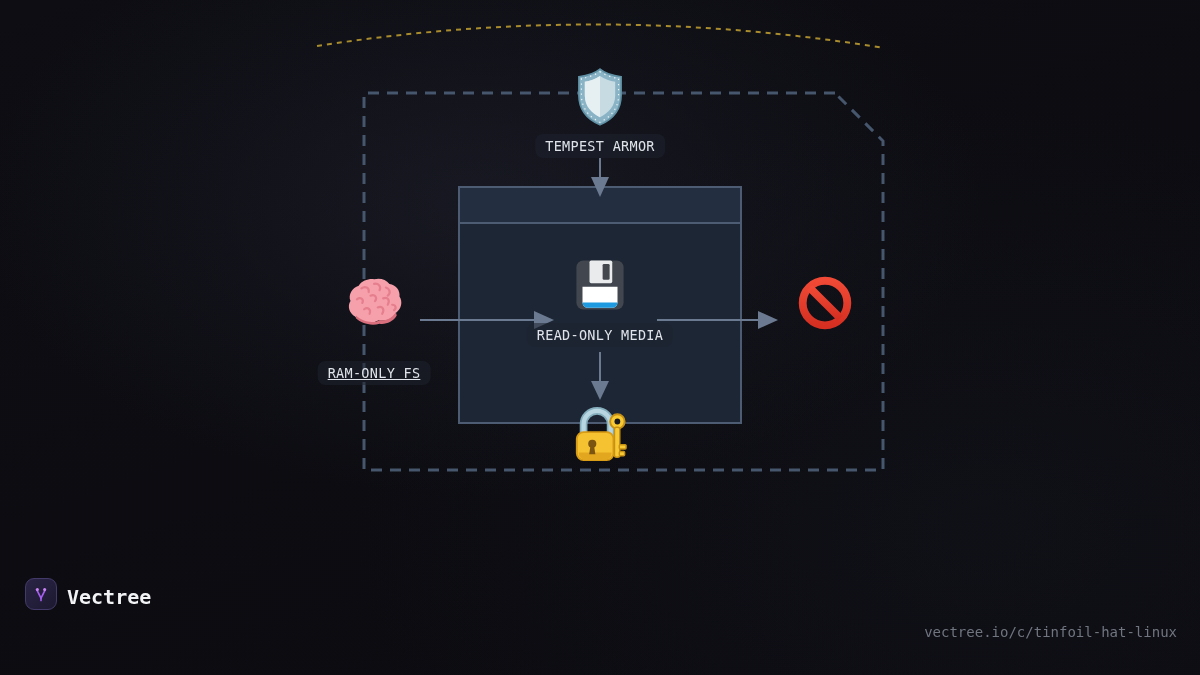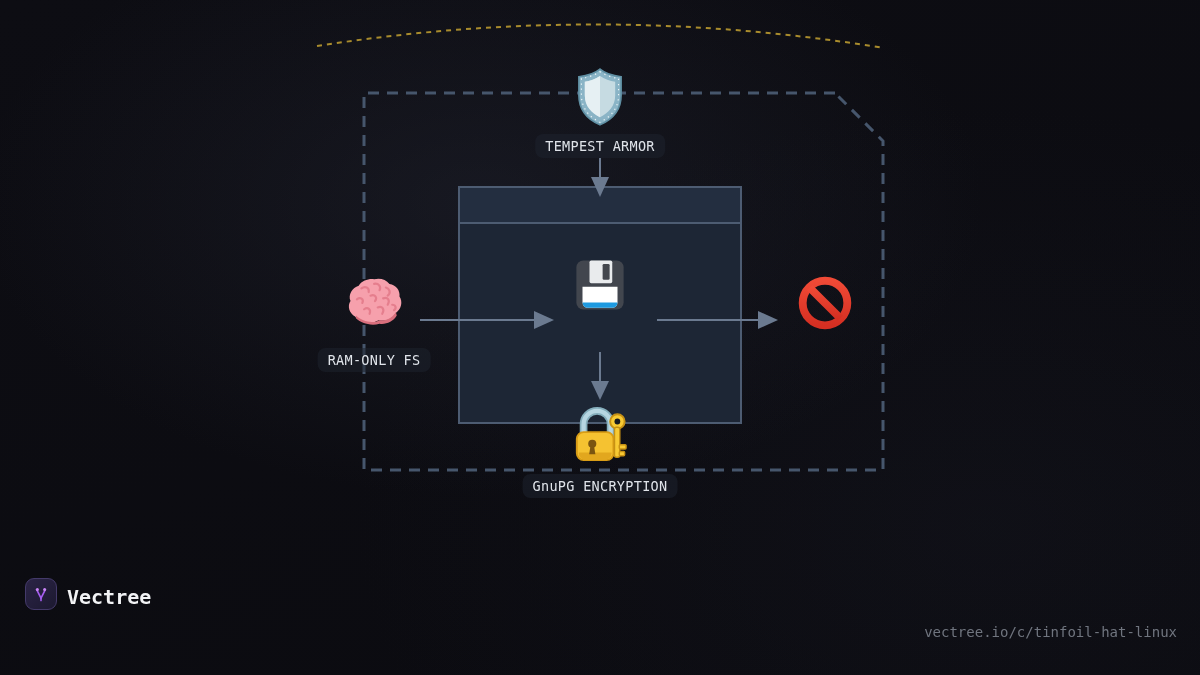--- a/index.html
+++ b/index.html
@@ -87,31 +87,32 @@
         <path d="M44,12 C48,13 50,18 46,21"></path>
         <path d="M12,25 C16,22 20,25 18,29"></path>
         <path d="M27,21 C32,19 35,23 32,27"></path>
         <path d="M41,24 C46,22 49,26 46,31"></path>
         <path d="M20,36 C24,33 28,36 26,41"></path>
         <path d="M35,34 C40,32 43,36 40,41"></path>
         <path d="M51,31 C55,31 56,35 53,37"></path>
       </g>
     </svg>
   </div>
-  <div class="node-label" style="left:374px;top:348px;">RAM-ONLY FS</div>
+  <div class="node-label" style="left:374px;top:361px;text-decoration:underline;">RAM-ONLY FS</div>
 
   <div class="icon" style="left:572px;top:257px;width:56px;height:56px;">
     <svg viewBox="0 0 64 64">
       <rect x="5" y="4" width="54" height="56" rx="8" fill="#42464e"></rect>
       <rect x="20" y="4" width="26" height="26" rx="2" fill="#e9ebed"></rect>
       <rect x="35" y="8" width="8" height="18" rx="1.5" fill="#43464d"></rect>
       <path d="M12,34 h40 v18 a6,6 0 0 1 -6,6 h-28 a6,6 0 0 1 -6,-6 Z" fill="#ffffff"></path>
       <path d="M12,52 h40 v0 a6,6 0 0 1 -6,6 h-28 a6,6 0 0 1 -6,-6 Z" fill="#1e9ae0"></path>
     </svg>
   </div>
+  <div class="node-label" style="left:600px;top:323px;">READ-ONLY MEDIA</div>
 
   <div class="icon" style="left:797px;top:275px;width:56px;height:56px;">
     <svg viewBox="0 0 64 64">
       <defs>
         <linearGradient id="redg" x1="0" y1="0" x2="0" y2="1">
           <stop offset="0" stop-color="#f04a36"></stop>
           <stop offset="1" stop-color="#d52f22"></stop>
         </linearGradient>
       </defs>
       <circle cx="32" cy="32" r="25.5" fill="none" stroke="url(#redg)" stroke-width="9"></circle>
@@ -129,21 +130,20 @@
       <path d="M22.2,40 L25.8,40 L27.2,49 L20.8,49 Z" fill="#7a5410"></path>
       <g>
         <circle cx="50" cy="15" r="7.5" fill="#f8ca33" stroke="#c79114" stroke-width="2"></circle>
         <circle cx="50" cy="15" r="3" fill="#171a21"></circle>
         <rect x="47" y="21" width="5.5" height="31" rx="2" fill="#f8ca33" stroke="#c79114" stroke-width="1.5"></rect>
         <rect x="52" y="39" width="7" height="4.5" rx="1" fill="#f8ca33" stroke="#c79114" stroke-width="1.5"></rect>
         <rect x="52" y="46" width="5.5" height="4.5" rx="1" fill="#f8ca33" stroke="#c79114" stroke-width="1.5"></rect>
       </g>
     </svg>
   </div>
-  <div class="node-label" style="left:600px;top:474px;">GnuPG ENCRYPTION</div>
 
   <div class="footer-logo">
     <svg viewBox="0 0 24 24" style="width:22px;height:22px;">
       <path d="M8,8.5 L12,16.5 L16,8.5" fill="none" stroke="#a55df0" stroke-width="1.8" stroke-linecap="round" stroke-linejoin="round"></path>
       <line x1="12" y1="16.5" x2="12" y2="19.2" stroke="#a55df0" stroke-width="1.8" stroke-linecap="round"></line>
       <circle cx="8" cy="7.2" r="1.7" fill="#c985f6"></circle>
       <circle cx="16" cy="7.2" r="1.7" fill="#c985f6"></circle>
     </svg>
   </div>
   <div class="footer-brand">Vectree</div>

